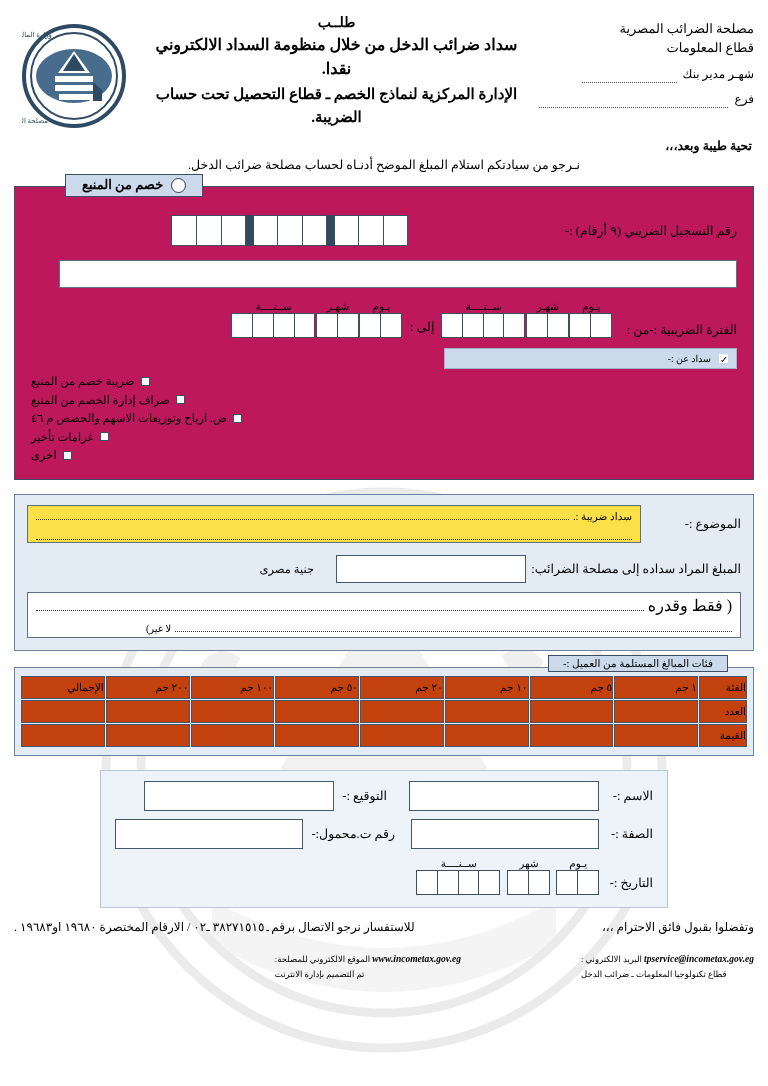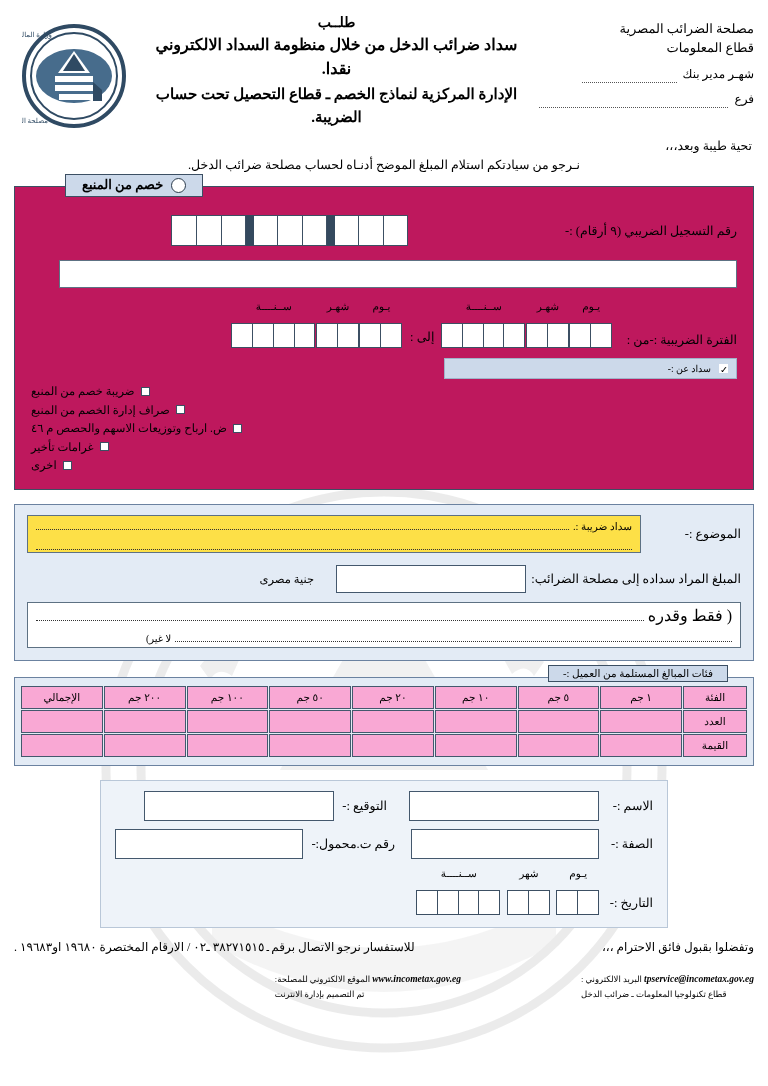--- a/index.html
+++ b/index.html
@@ -33,21 +33,21 @@
   .hdr-field{display:flex;align-items:flex-end;justify-content:flex-start;gap:6px;margin-top:8px;}
   .hdr-field .lbl{font-size:12px;white-space:nowrap;}
   .dotline{flex:1;border-bottom:1px dotted #555;height:11px;min-width:60px;}
   .dotline.short{max-width:95px;}
   .hdr-center{flex:1;text-align:center;padding:4px 6px 0 6px;}
   .t-req{font-size:14px;font-weight:bold;letter-spacing:1px;margin-bottom:2px;}
   .t-main{font-size:16px;font-weight:bold;line-height:1.5;}
   .t-sub{font-size:15px;font-weight:bold;line-height:1.5;margin-top:2px;}
   .hdr-logo{width:120px;display:flex;align-items:flex-start;justify-content:center;padding-top:14px;}
 
-  .greet{text-align:right;font-size:12.5px;padding:4px 16px 0 14px;margin-top:6px;}
+  .greet{text-align:right;font-size:12.5px;padding:4px 16px 0 14px;margin-top:6px;font-weight:bold;}
   .greet2{text-align:center;font-size:12.5px;padding:3px 0 0 0;}
 
   
   .sec{position:relative;margin:0 14px;}
   .sec-a{
     border:1.4px solid #3c4f63;background:#be185d;
     margin-top:13px;padding:16px 16px 12px 16px;
   }
   .badge{
     position:absolute;top:-13px;left:50px;
@@ -74,21 +74,21 @@
   }
   .cell.sep{width:9px;background:#34495e;border-color:#34495e;}
 
   .namebox{
     height:28px;border:1.5px solid #5d7183;background:#fff;
     box-sizing:border-box;
   }
 
   
   .dgroup{display:flex;flex-direction:column;align-items:center;}
-  .dgroup .cap{font-size:10.5px;letter-spacing:1px;margin-bottom:11px;}
+  .dgroup .cap{font-size:10.5px;letter-spacing:1px;margin-bottom:1px;}
   .dcell{width:22px;height:25px;border:1.3px solid #3c4f63;background:#fff;margin-left:-1.3px;box-sizing:border-box;}
 
   .paybar{
     background:#ccd9ea;border:1px solid #9fb3c9;
     height:19px;display:flex;align-items:center;justify-content:flex-start;
     gap:8px;padding:0 8px;font-size:9.5px;
   }
   .chk{width:9px;height:9px;border:1.2px solid #3c4f63;background:#fff;display:inline-block;box-sizing:border-box;}
   .chklist{margin-top:5px;}
   .chkrow{display:flex;align-items:center;justify-content:flex-end;gap:6px;font-size:11.5px;margin-bottom:4.5px;}
@@ -104,22 +104,22 @@
   }
   .dotted{border-bottom:1.2px dotted #333;height:10px;}
   .amt-box{width:190px;height:28px;border:1.6px solid #44586d;background:#fff;box-sizing:border-box;}
   .words-box{border:1.3px solid #5d7183;background:#fff;padding:3px 8px 3px 8px;margin-top:9px;}
 
   
   .sec-c{margin-top:16px;position:relative;}
   .tbl-wrap{border:1.4px solid #6b82a0;background:#e3ebf5;padding:7px 5px 7px 5px;}
   table.denom{border-collapse:separate;border-spacing:1.5px;width:100%;table-layout:fixed;}
   table.denom td{
-    border:1.4px solid #44586d;background:#f9a8d4;height:19px;
-    text-align:center;font-size:10.5px;padding:1px 8px;
+    border:1.4px solid #44586d;background:#c2410c;height:19px;
+    text-align:right;font-size:10.5px;padding:1px 0;
   }
   table.denom td.hd{font-size:10.5px;}
   table.denom td.rowlbl{width:46px;font-size:10.5px;}
   table.denom td.total{}
 
   
   .sec-d{
     margin:14px 100px 0 100px;
     border:1px solid #b9c7d8;background:#eef3f9;
     padding:10px 14px 12px 14px;

